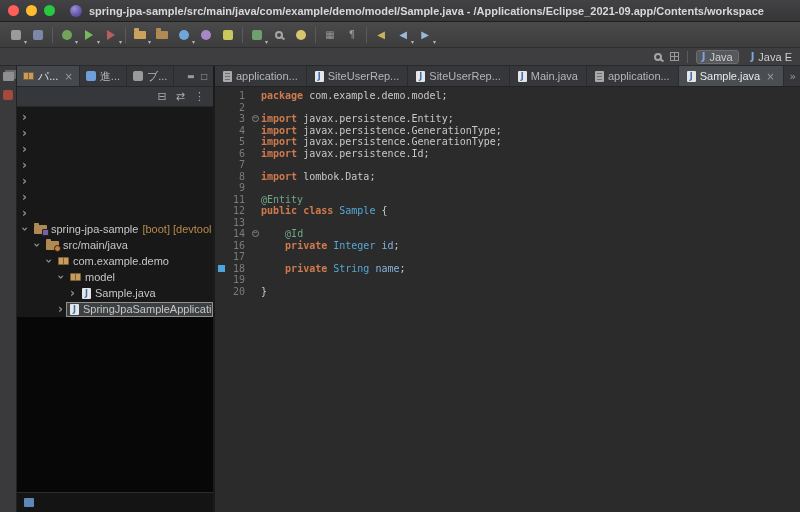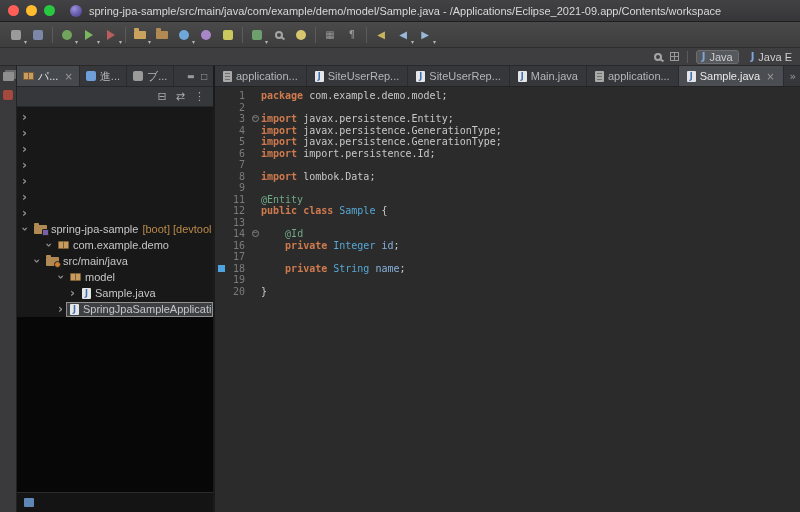--- a/index.html
+++ b/index.html
@@ -6,21 +6,21 @@
   html,body{width:800px;height:512px;overflow:hidden}
   body{background:#2b2b2b;font-family:"Liberation Sans",sans-serif;cursor:default}
 
   
   .titlebar{height:22px;background:linear-gradient(#424245,#363639);border-bottom:1px solid #1e1e1e;
     display:flex;align-items:center;padding:0 8px;gap:7px}
   .tl{width:11px;height:11px;border-radius:50%;flex:none}
   .tl-close{background:#ff5f57}.tl-min{background:#febc2e}.tl-max{background:#28c840}
   .app-ic{width:12px;height:12px;border-radius:50%;flex:none;margin-left:8px;
     background:radial-gradient(circle at 35% 30%,#9a8fd8,#5a4fa0 70%)}
-  .title{color:#d8d8d8;font-size:11px;font-weight:normal;white-space:nowrap;overflow:hidden}
+  .title{color:#d8d8d8;font-size:11px;font-weight:bold;white-space:nowrap;overflow:hidden}
 
   
   .tbrow1{height:26px;background:linear-gradient(#4a4a4a,#3d3d3d);border-bottom:1px solid #2e2e2e;
     display:flex;align-items:center;padding:0 5px}
   .tbi{width:22px;height:20px;display:flex;align-items:center;justify-content:center;position:relative;border-radius:3px;flex:none}
   .tbg{font-size:10px;line-height:10px;font-family:"DejaVu Sans",sans-serif}
   .caret{position:absolute;right:0;bottom:0;font-size:6px;line-height:6px;color:#b5b5b5;font-family:"DejaVu Sans",sans-serif}
   .tb-sep{width:1px;height:16px;background:#5a5a5a;margin:0 3px;flex:none}
   .shp-sq{width:10px;height:10px;border-radius:2px;background:#888}
   .shp-circle{width:10px;height:10px;border-radius:50%;background:#888}
@@ -264,34 +264,34 @@
           <span class="chev">›</span>
         </div>
         <div class="trow" style="padding-left: 2px; justify-content: flex-end;">
           <span class="chev rot">›</span>
           <span class="titem">
             <span class="ic-folder ic-proj"></span>
             <span class="tlabel">spring-jpa-sample</span>
             <span class="tdeco"> [boot] [devtools]</span>
           </span>
         </div>
+        <div class="trow" style="padding-left: 14px;">
+          <span class="chev rot">›</span>
+          <span class="titem">
+            <span class="ic-folder ic-src"></span>
+            <span class="tlabel">src/main/java</span>
+          </span>
+        </div>
         <div class="trow" style="padding-left: 26px;">
           <span class="chev rot">›</span>
           <span class="titem">
             <span class="ic-pkg"></span>
             <span class="tlabel">com.example.demo</span>
           </span>
         </div>
-        <div class="trow" style="padding-left: 14px;">
-          <span class="chev rot">›</span>
-          <span class="titem">
-            <span class="ic-folder ic-src"></span>
-            <span class="tlabel">src/main/java</span>
-          </span>
-        </div>
         <div class="trow" style="padding-left: 38px;">
           <span class="chev rot">›</span>
           <span class="titem">
             <span class="ic-pkg"></span>
             <span class="tlabel">model</span>
           </span>
         </div>
         <div class="trow" style="padding-left: 50px;">
           <span class="chev">›</span>
           <span class="titem">
@@ -372,21 +372,21 @@
         <div class="cl">
           <span class="ann"></span>
           <span class="num">5</span>
           <span class="foldc"></span>
           <span class="codetext"><span class="tk-kw">import </span><span class="tk-pl">javax.persistence.GenerationType;</span></span>
         </div>
         <div class="cl">
           <span class="ann"></span>
           <span class="num">6</span>
           <span class="foldc"></span>
-          <span class="codetext"><span class="tk-kw">import </span><span class="tk-pl">import.persistence.Id;</span></span>
+          <span class="codetext"><span class="tk-kw">import </span><span class="tk-pl">javax.persistence.Id;</span></span>
         </div>
         <div class="cl">
           <span class="ann"></span>
           <span class="num">7</span>
           <span class="foldc"></span>
           <span class="codetext"></span>
         </div>
         <div class="cl">
           <span class="ann"></span>
           <span class="num">8</span>

